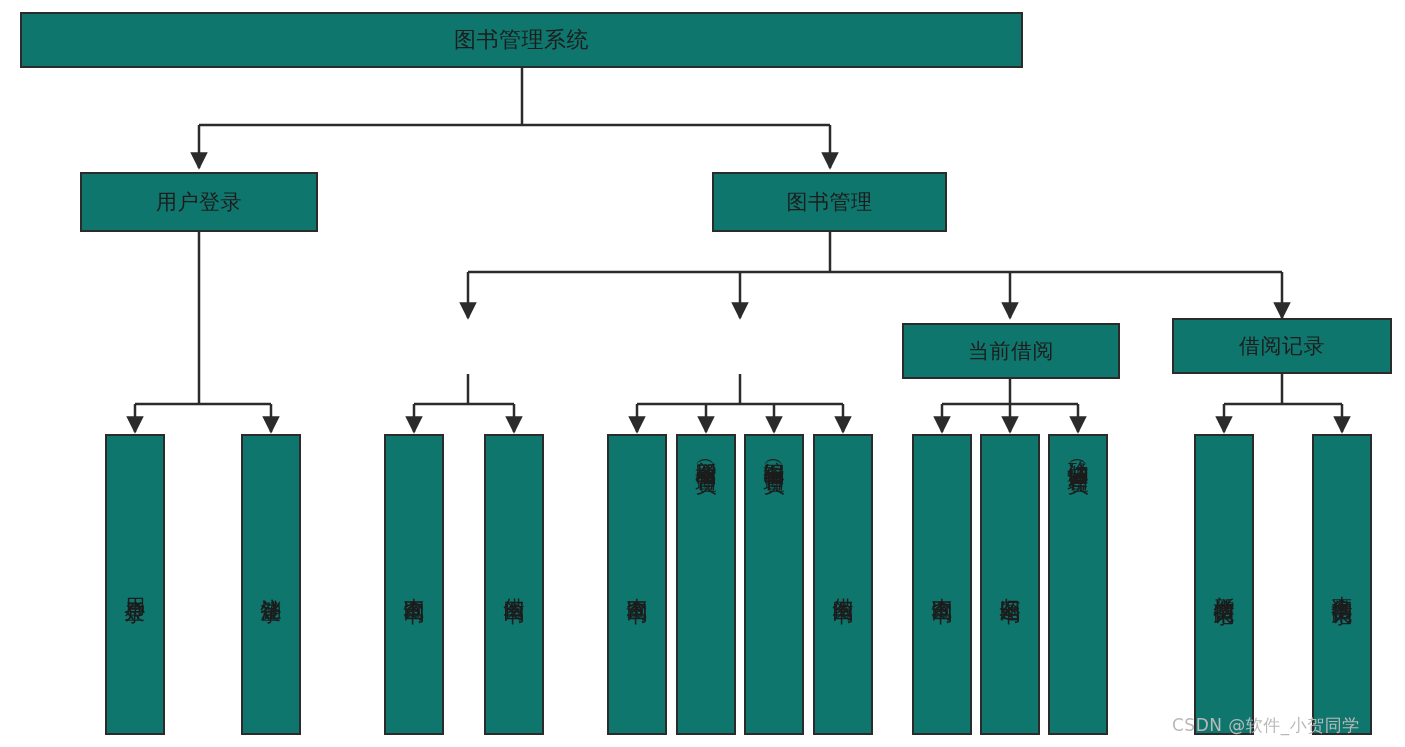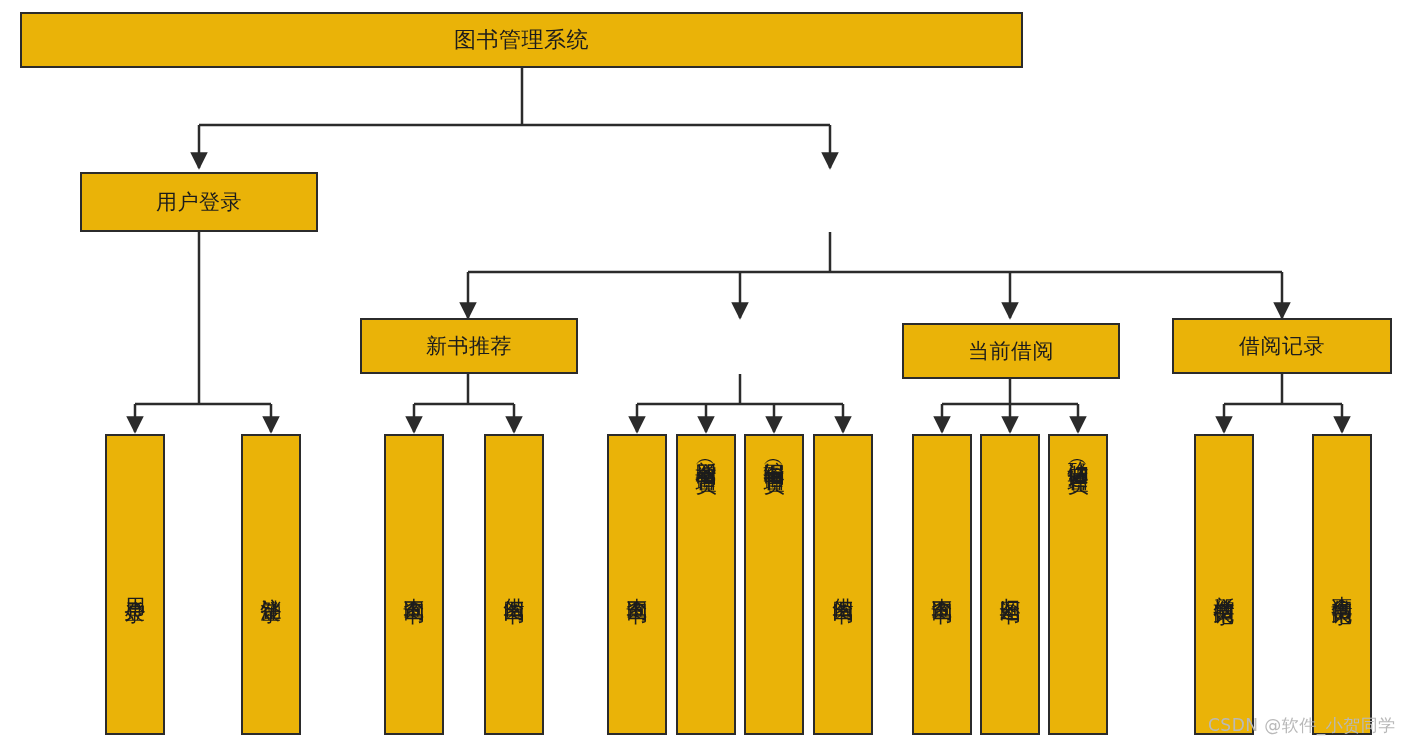--- a/index.html
+++ b/index.html
@@ -22,21 +22,21 @@
     position: absolute;
     left: 0;
     top: 0;
     width: 1405px;
     height: 747px;
     pointer-events: none;
   }
   .node {
     position: absolute;
     box-sizing: border-box;
-    background: #eab308;
+    background: #0f766e;
     border: 2px solid #2b2b2b;
     display: flex;
     align-items: center;
     justify-content: center;
     text-align: center;
     color: #1c1c1c;
     z-index: 2;
   }
   .node .label {
     display: block;
@@ -137,24 +137,24 @@
   </svg>
 
   <div class="node horiz root" style="left:20px; top:12px; width:1003px; height:56px;">
     <span class="label">图书管理系统</span>
   </div>
 
   <div class="node horiz" style="left:80px; top:172px; width:238px; height:60px;">
     <span class="label">用户登录</span>
   </div>
 
-
-  <div class="node horiz" style="left:360px; top:318px; width:218px; height:56px;">
-    <span class="label">新书推荐</span>
-  </div>
+  <div class="node horiz" style="left:712px; top:172px; width:235px; height:60px;">
+    <span class="label">图书管理</span>
+  </div>
+
 
 
   <div class="node horiz" style="left:902px; top:323px; width:218px; height:56px;">
     <span class="label">当前借阅</span>
   </div>
 
   <div class="node horiz" style="left:1172px; top:318px; width:220px; height:56px;text-align:center;">
     <span class="label">借阅记录</span>
   </div>
 
@@ -203,15 +203,15 @@
   </div>
 
   <div class="node vert mid" style="left:1194px; top:434px; width:60px; height:301px;">
     <span class="label">新增借阅记录</span>
   </div>
 
   <div class="node vert mid" style="left:1312px; top:434px; width:60px; height:301px;">
     <span class="label">查询借阅记录</span>
   </div>
 
-  <div class="watermark" style="left:1172px; top:714px;padding-left:36px;">CSDN @软件_小贺同学</div>
+  <div class="watermark" style="left:1136px; top:714px;padding-left:36px;">CSDN @软件_小贺同学</div>
 
 </div>
 
 </body></html>

